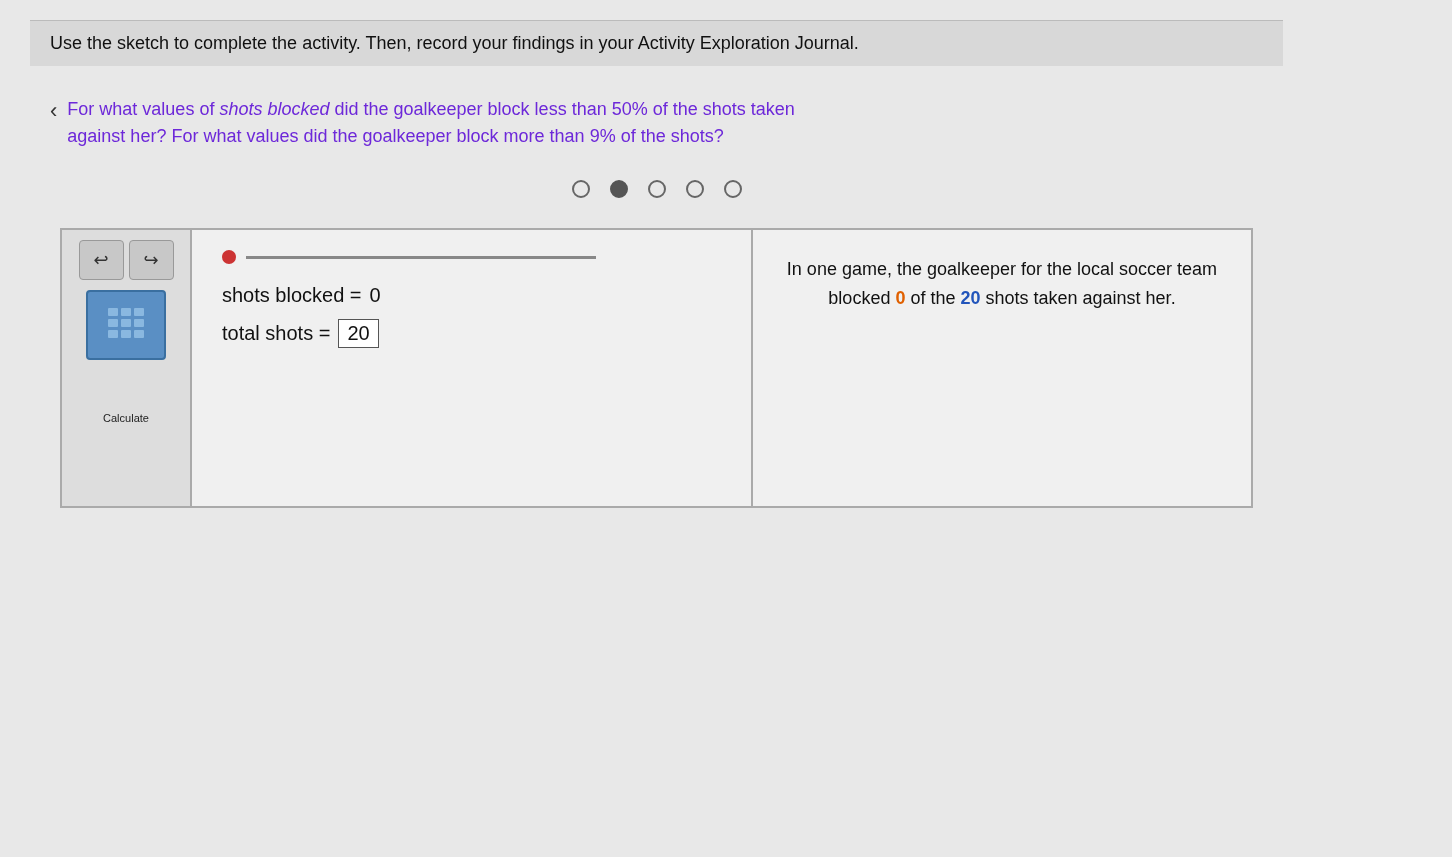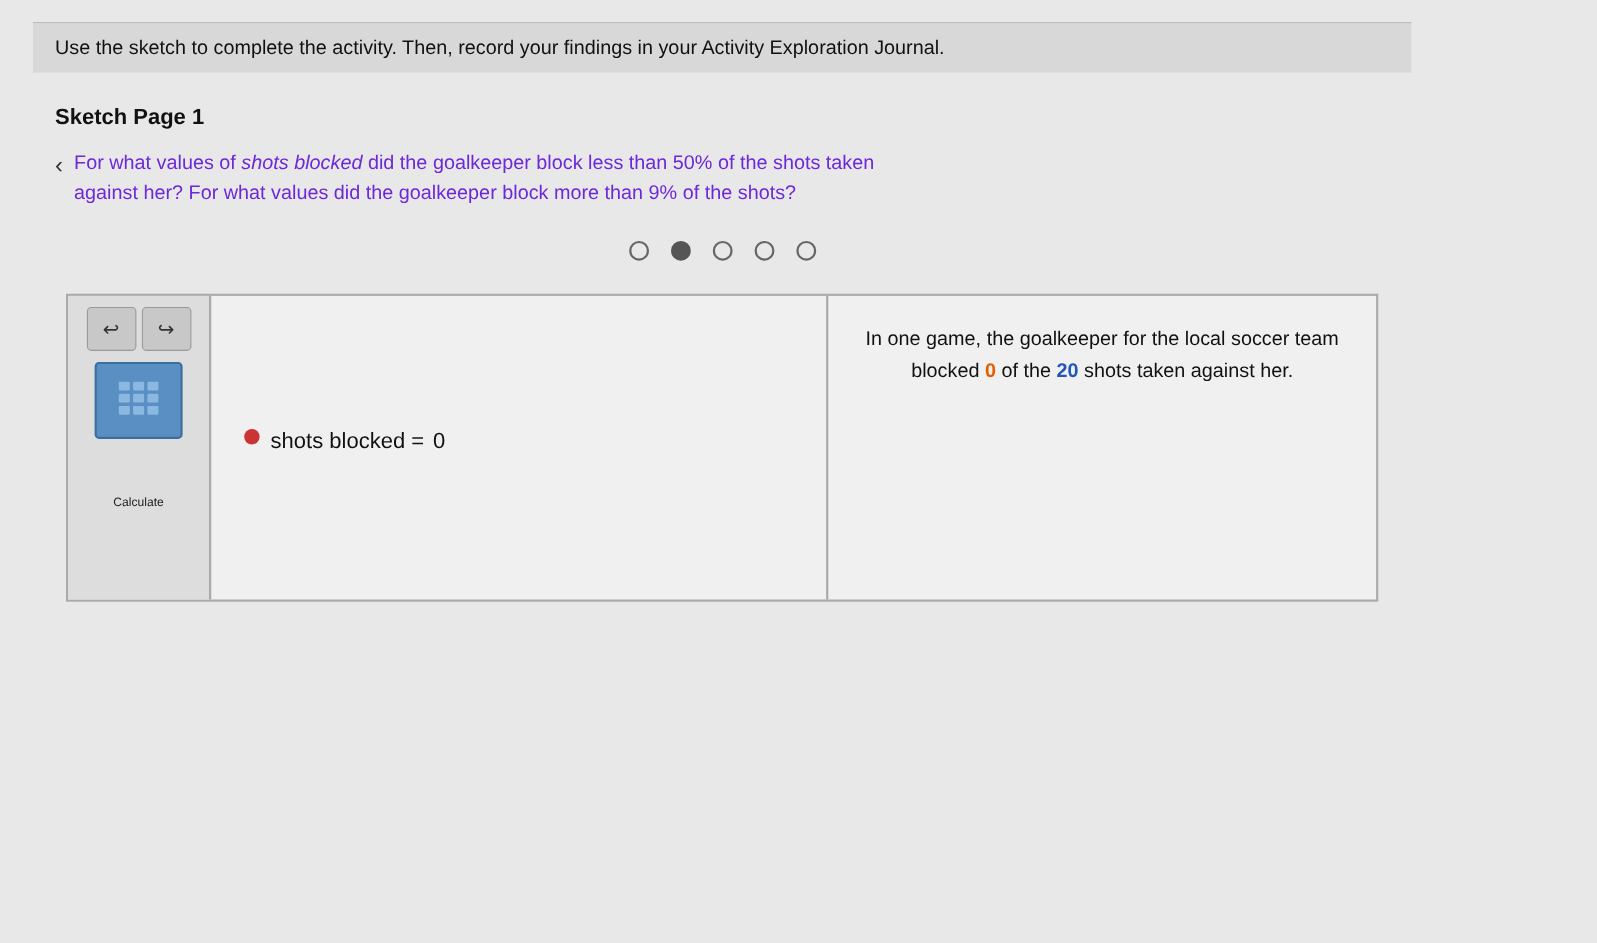--- a/index.html
+++ b/index.html
@@ -163,21 +163,21 @@
       font-size: 11px;
       color: #222;
       text-align: center;
       margin-top: 44px;
     }
 
     .middle-content {
       flex: 1;
       padding: 20px 30px;
       display: flex;
-      flex-direction: row;
+      flex-direction: column;
       justify-content: flex-start;
     }
 
     .slider-row {
       display: flex;
       align-items: center;
       gap: 10px;
       margin-bottom: 20px;
     }
 
@@ -245,21 +245,20 @@
 <body>
 
 <div class="page-container">
 
   <div class="instructions-bar">
     <span>Use the sketch to complete the activity. Then, record your findings in your Activity Exploration Journal.</span>
   </div>
 
   <div class="sketch-section">
 
-    <div class="sketch-title">Sketch Page 1</div>
 
     <div class="question-row">
       <div class="chevron-left">‹</div>
       <div class="question-text">
         <span>For what values of </span><span class="italic">shots blocked</span><span> did the goalkeeper block less than 50% of the shots taken</span>
         <br>
         <span>against her? For what values did the goalkeeper block more than 9% of the shots?</span>
       </div>
     </div>
 
@@ -304,20 +303,24 @@
         <div class="slider-row">
           <div class="slider-dot"></div>
           <div class="slider-track"></div>
         </div>
 
         <div class="equation-row">
           <span>shots blocked = </span>
           <span>0</span>
         </div>
 
+        <div class="equation-row">
+          <span>total shots = </span>
+          <span class="value-box">20</span>
+        </div>
 
       </div>
 
       <div class="right-content">
         <div class="result-text">
           <span>In one game, the goalkeeper for the local soccer team blocked </span><span class="highlight-orange">0</span><span> of the </span><span class="highlight-blue">20</span><span> shots taken against her.</span>
         </div>
       </div>
 
     </div>

